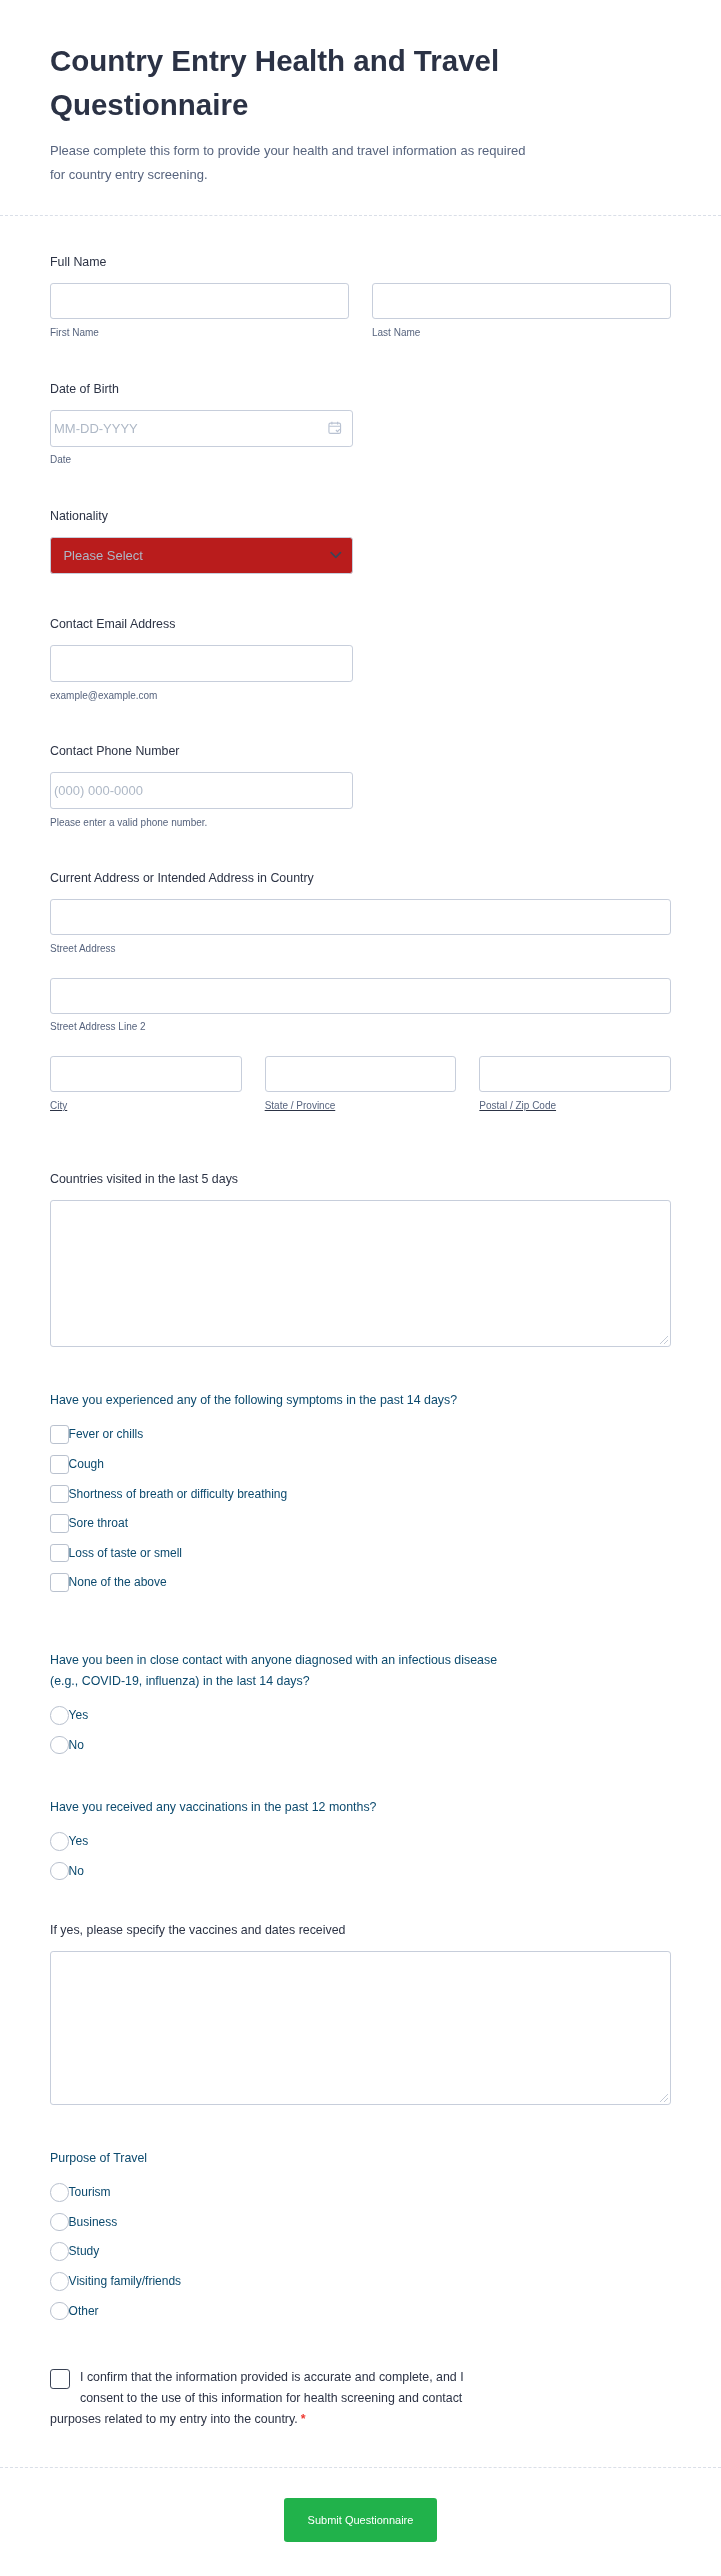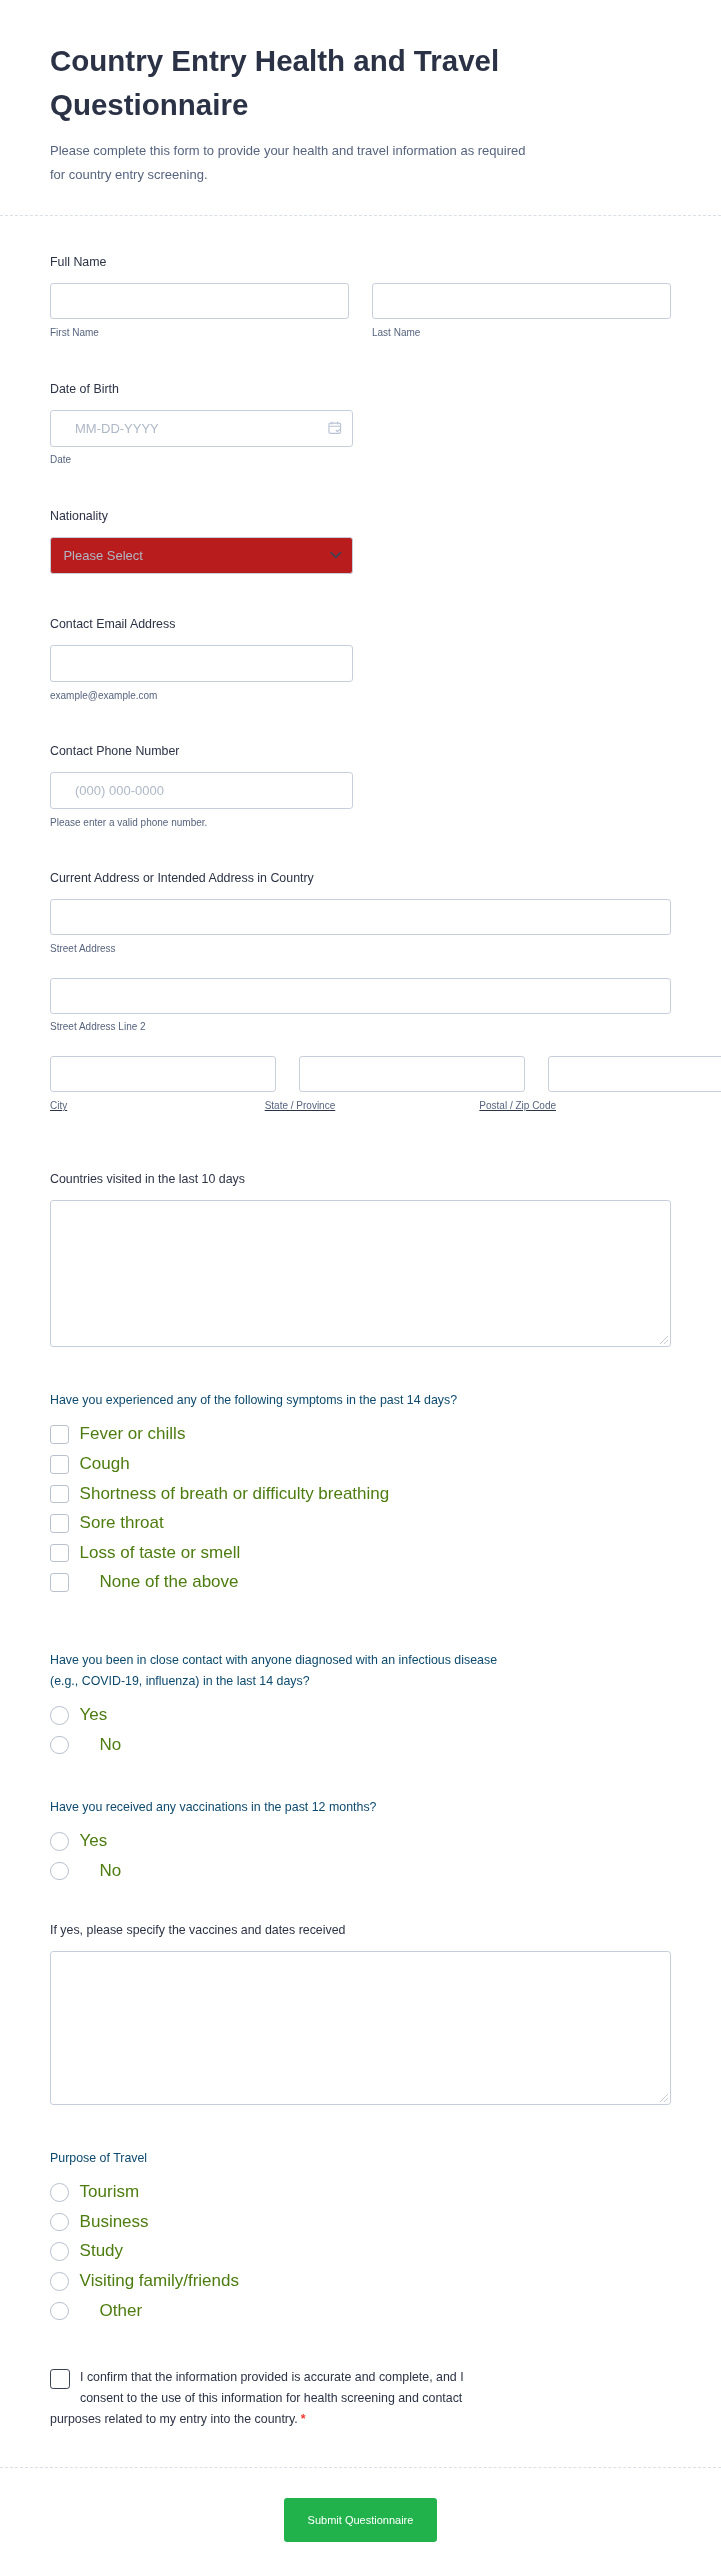--- a/index.html
+++ b/index.html
@@ -11,21 +11,21 @@
   .form-subtitle{margin:12.4px 0 0 0;font-size:13px;line-height:24px;color:#57647E;white-space:pre-line;}
 
   .divider{border:0;border-top:0.8px dashed #DADFE8;margin:28px -50px 0 -50px;}
 
   .form-body{padding-top:39px;}
 
   .field{margin-bottom:43px;}
   .field-label{display:block;font-size:12.4px;line-height:15.5px;font-weight:500;color:#2C3345;margin-bottom:12.4px;white-space:pre-line;}
 
   .text-input{box-sizing:border-box;height:37px;border:0.8px solid #C7CEDB;border-radius:3.1px;
-              background:#fff;font-family:inherit;font-size:13px;color:#4d7c0f;padding:0 24px;outline:none;}
+              background:#fff;font-family:inherit;font-size:13px;color:#4d7c0f;padding:0 3px;outline:none;}
   .text-input::placeholder{color:#AEB8C6;opacity:1;}
   .h46{height:36px;}
   .w-full{width:100%;}
   .w-narrow{width:303px;}
 
   .sublabel{display:block;margin-top:7.8px;font-size:10px;line-height:11.6px;color:#57647E;}
 
   .name-grid{display:grid;grid-template-columns:1fr 1fr;column-gap:23px;}
   .city-grid{display:grid;grid-template-columns:1fr 1fr 1fr;column-gap:23px;}
 
@@ -40,24 +40,24 @@
   .ta-wrap{position:relative;}
   textarea.big-text{box-sizing:border-box;display:block;width:100%;border:0.8px solid #C7CEDB;border-radius:3.1px;
            background:#fff;resize:none;font-family:inherit;font-size:13px;color:#2C3345;padding:9.3px 12.4px;outline:none;}
   .ta-countries{height:147px;}
   .ta-vaccines{height:154px;}
   .resize-corner{position:absolute;right:3.1px;bottom:3.1px;width:8.5px;height:8.5px;
       background:linear-gradient(135deg,transparent 0 48%,#C3CAD6 48% 56%,transparent 56% 72%,#C3CAD6 72% 80%,transparent 80%);}
 
   .question{display:block;font-size:12.4px;line-height:21px;font-weight:500;color:#0c4a6e;margin-bottom:14px;white-space:pre-line;}
   .option-row{display:flex;align-items:center;margin-bottom:11px;}
-  .option-row:last-child{margin-bottom:0;gap:20px;}
+  .option-row:last-child{margin-bottom:0;}
   .checkbox{box-sizing:border-box;width:18.6px;height:18.6px;border:0.8px solid #B9C1CE;border-radius:3.1px;background:#fff;flex:0 0 auto;}
   .radio{box-sizing:border-box;width:18.6px;height:18.6px;border:0.8px solid #B9C1CE;border-radius:50%;background:#fff;flex:0 0 auto;}
-  .option-label{margin-left:11px;font-size:17px;line-height:18.6px;color:#4d7c0f;}
+  .option-label{margin-left:0;font-size:12px;line-height:18.6px;color:#0c4a6e;}
 
   .mb75{margin-bottom:58px;}
   .mb78{margin-bottom:61px;}
   .mb60{margin-bottom:47px;}
 
   .consent-block{font-size:12.4px;line-height:21px;color:#2C3345;}
   .consent-box{box-sizing:border-box;float:left;width:20px;height:20px;border:1.6px solid #3A4254;border-radius:3.1px;
                background:#fff;margin:1.6px 10px 3.1px 0;}
   .consent-text{white-space:pre-line;}
   .required{color:#EE3B33;font-weight:700;margin-left:3.1px;}
@@ -158,21 +158,21 @@
           </div>
           <div class="city-grid">
             <span class="sublabel">City</span>
             <span class="sublabel">State / Province</span>
             <span class="sublabel">Postal / Zip Code</span>
           </div>
         </div>
       </div>
 
       <div class="field">
-        <span class="field-label">Countries visited in the last 10 days</span>
+        <span class="field-label">Countries visited in the last 5 days</span>
         <div class="ta-wrap">
           <textarea class="big-text ta-countries" style=""></textarea>
           <span class="resize-corner"></span>
         </div>
       </div>
 
       <div class="field mb75">
         <span class="question">Have you experienced any of the following symptoms in the past 14 days?</span>
         <div class="option-row">
           <span class="checkbox"></span>

